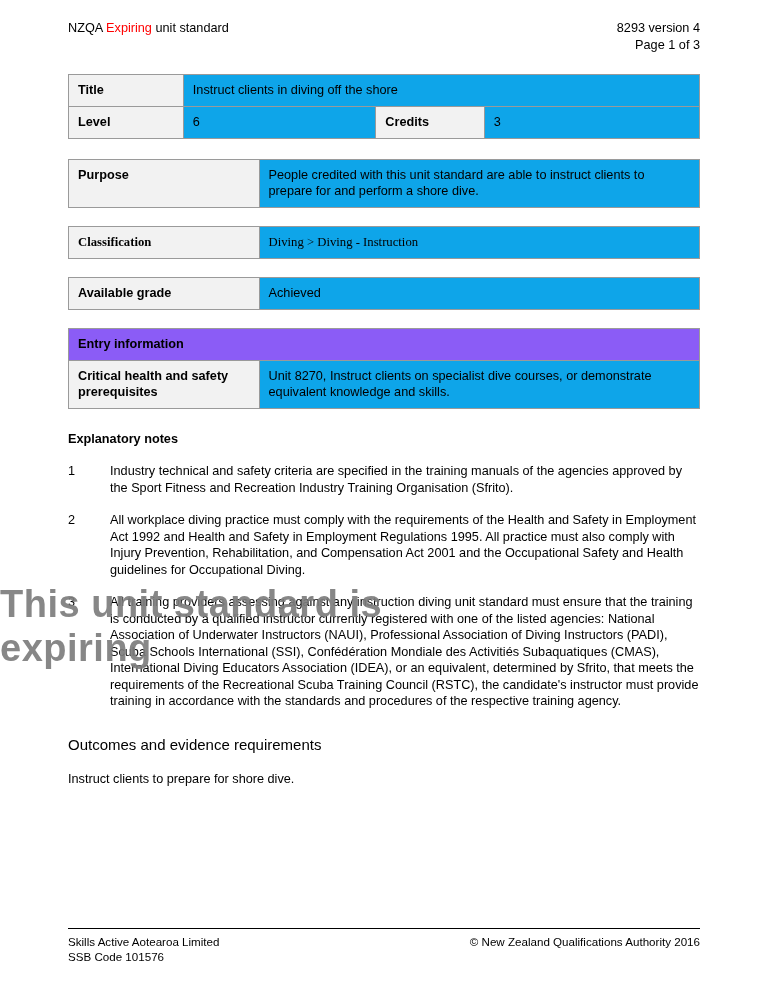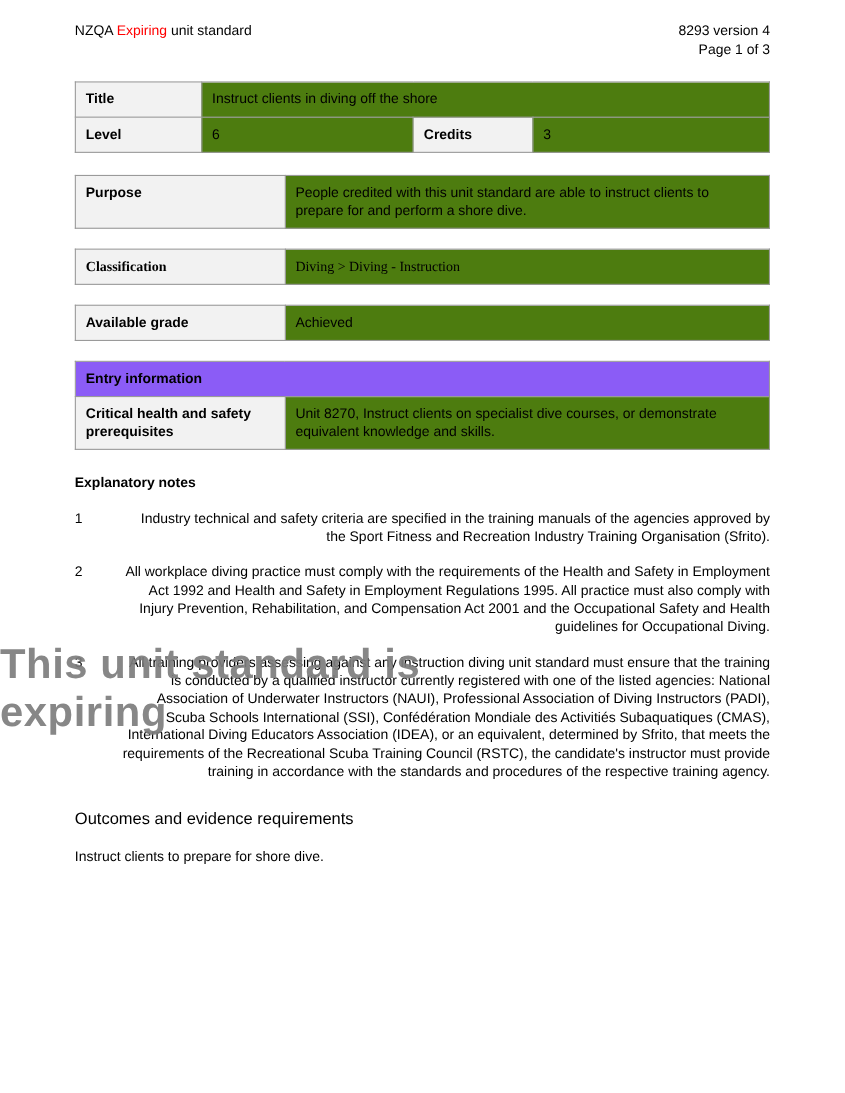--- a/index.html
+++ b/index.html
@@ -48,21 +48,21 @@
   }
   table.ustable td {
     border: 1px solid #9a9a9a;
     padding: 7px 9px 8px 9px;
     vertical-align: top;
   }
   td.lbl {
     background: #f2f2f2;
     font-weight: bold;
   }
-  td.val { background: #4d7c0f; }
+  td.val { background: #0ea5e9; }
   td.hdr {
     background: #8b5cf6;
     font-weight: bold;
   }
   .t-title  { margin-top: 20px; }
   .t-purpose { margin-top: 20px; }
   .t-class   { margin-top: 18px; font-family: Liberation Serif, serif; }
   .t-grade   { margin-top: 18px; }
   .t-entry   { margin-top: 18px; }
 
@@ -93,21 +93,21 @@
   .note {
     display: flex;
     margin-top: 16px;
     font-size: 12.7px;
     line-height: 16.5px;
   }
   .note .num {
     width: 42px;
     flex: 0 0 42px;
   }
-  .note .txt { flex: 1 1 auto; text-align: right; }
+  .note .txt { flex: 1 1 auto; }
   .it { }
 
   
   .watermark {
     position: absolute;
     left: 0;
     top: 585px;
     width: 644px;
     text-align: left;
     pointer-events: none;
@@ -261,14 +261,24 @@
     <h2 class="big-head">Outcomes and evidence requirements</h2>
     <p class="plain">Instruct clients to prepare for shore dive.</p>
 
   </div>
 
   <div class="watermark">
     <div class="wm-line1">This unit standard is</div>
     <div class="wm-line2">expiring</div>
   </div>
 
+  <div class="doc-footer">
+    <div class="footer-rule"></div>
+    <div class="footer-cols">
+      <div class="footer-left">
+        <div>Skills Active Aotearoa Limited</div>
+        <div>SSB Code 101576</div>
+      </div>
+      <div class="footer-right">© New Zealand Qualifications Authority 2016</div>
+    </div>
+  </div>
 
 </div>
 
 </body></html>

